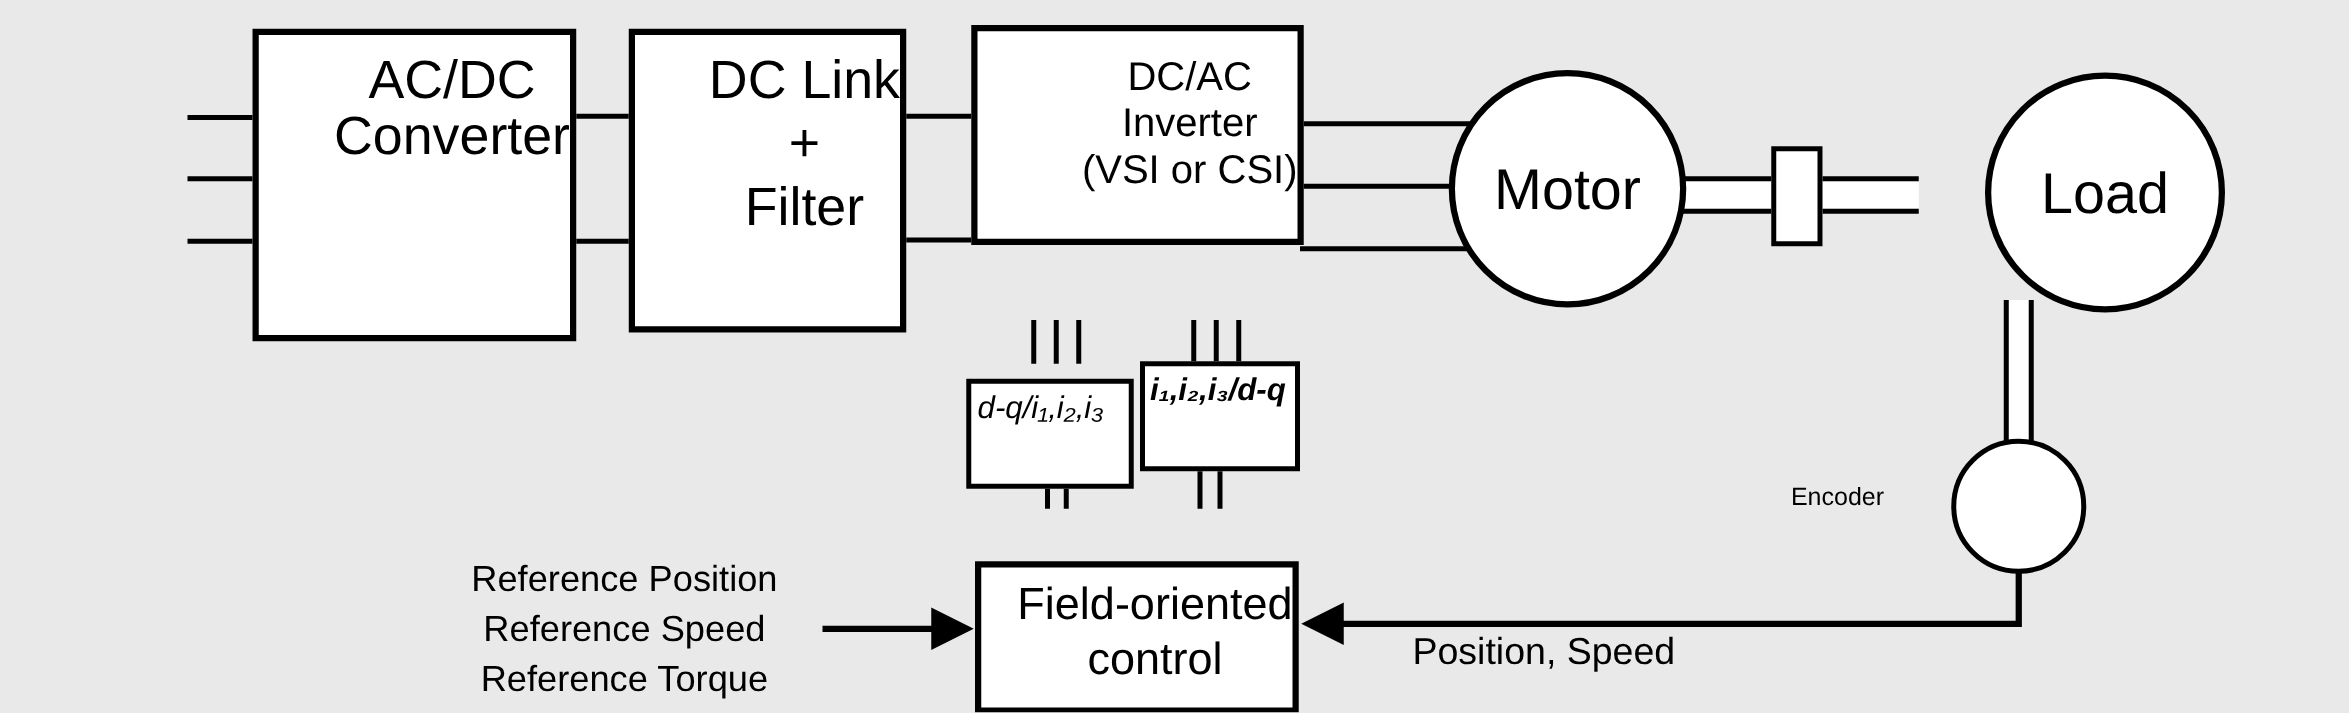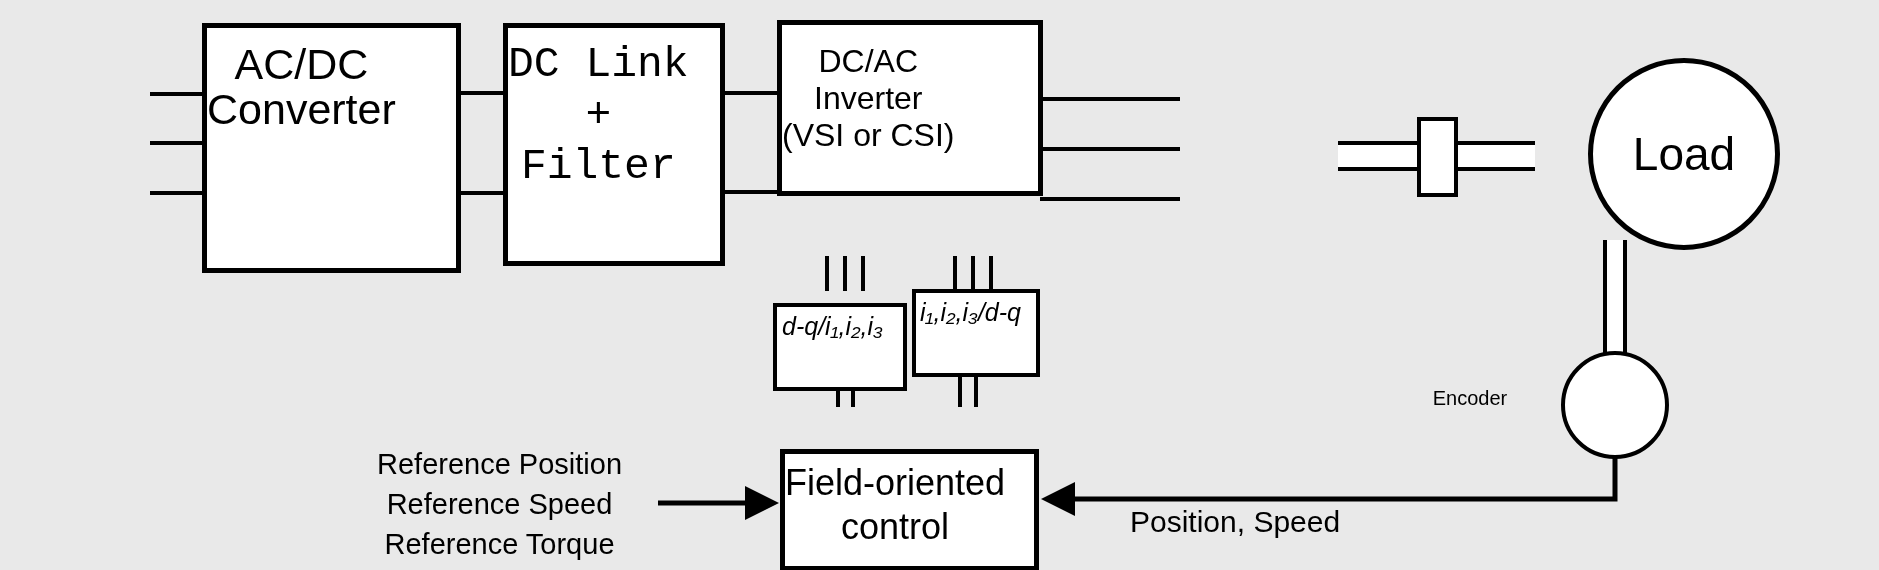--- a/index.html
+++ b/index.html
@@ -21,43 +21,43 @@
   #wires .w4{stroke-width:4px;}
   #wires .w5{stroke-width:5px;}
   #wires .shaft-fill{fill:var(--fill);stroke:none;}
   #wires .head{fill:var(--line);stroke:none;}
 
   .box{
     position:absolute;z-index:2;
     background:var(--fill);
     border:5px solid var(--line);
     box-sizing:border-box;
-    display:flex;justify-content:flex-start;align-items:flex-start;
+    display:flex;justify-content:flex-end;align-items:flex-start;
     text-align:center;
   }
   .pre{white-space:pre-line;}
   .circle{
     position:absolute;z-index:3;
     background:var(--fill);
     border:5px solid var(--line);
     border-radius:50%;
     box-sizing:border-box;
     display:flex;justify-content:center;align-items:center;
   }
   .lbl{position:absolute;z-index:4;line-height:1.3;}
 
   #acdc-box{left:202px;top:23px;width:259px;height:250px;font-size:43px;line-height:45px;padding-top:14px;}
-  #dclink-box{left:503px;top:23px;width:222px;height:243px;font-size:43px;line-height:51px;padding-top:11px;font-family:Liberation Mono, monospace;}
+  #dclink-box{left:503px;top:23px;width:222px;height:243px;font-size:43px;line-height:51px;padding-top:11px;}
   #inverter-box{left:777px;top:20px;width:266px;height:176px;font-size:32px;line-height:37px;padding-top:18px;}
   #dq-abc-box{left:773px;top:303px;width:134px;height:88px;border-width:4px;
     font-size:25px;font-style:italic;justify-content:flex-start;text-align:left;
     padding:4px 0 0 5px;line-height:30px;}
   #abc-dq-box{left:912px;top:289px;width:128px;height:88px;border-width:4px;
     font-size:25px;font-style:italic;justify-content:flex-start;text-align:left;
-    padding:4px 0 0 4px;line-height:30px;}
+    padding:4px 0 0 4px;line-height:30px;font-weight:bold;}
   #foc-box{left:780px;top:405px;width:259px;height:122px;font-size:36px;line-height:44px;padding-top:7px;margin-top:44px;}
   #coupling{left:1417px;top:117px;width:41px;height:80px;border-width:4px;}
 
   #motor-circle{left:1159px;top:56px;width:190px;height:190px;font-size:46px;}
   #load-circle{left:1588px;top:58px;width:192px;height:192px;font-size:46px;}
   #encoder-circle{left:1561px;top:351px;width:108px;height:108px;border-width:4px;}
 
   #reference-labels{left:377px;top:444px;font-size:29px;line-height:40px;text-align:center;}
   #feedback-label{left:1130px;top:502px;font-size:30px;}
   #encoder-label{left:1390px;top:385px;width:160px;text-align:center;font-size:20px;}
@@ -160,20 +160,23 @@
     <span>i₁,i₂,i₃/d-q</span>
   </div>
 
   <div id="foc-box" class="box">
     <span class="pre">Field-oriented
 control</span>
   </div>
 
   <div id="coupling" class="box"></div>
 
+  <div id="motor-circle" class="circle">
+    <span>Motor</span>
+  </div>
 
   <div id="load-circle" class="circle">
     <span>Load</span>
   </div>
 
   <div id="encoder-circle" class="circle"></div>
 
   <div id="reference-labels" class="lbl pre">Reference Position
 Reference Speed
 Reference Torque</div>

